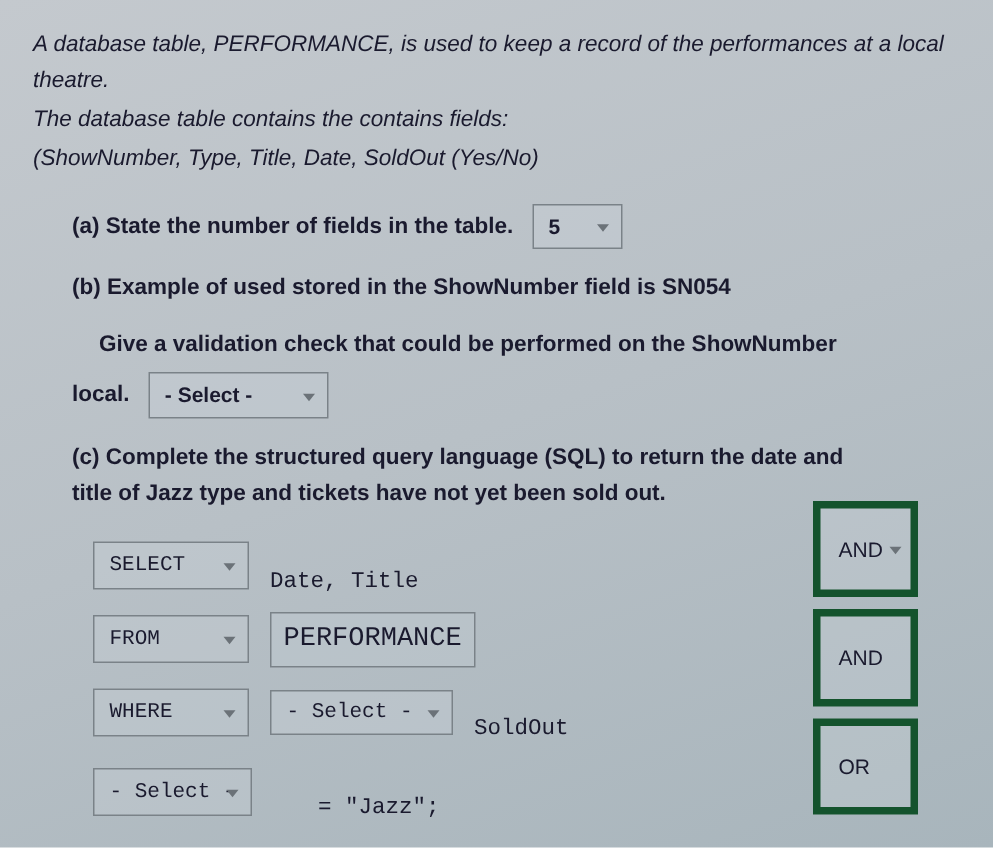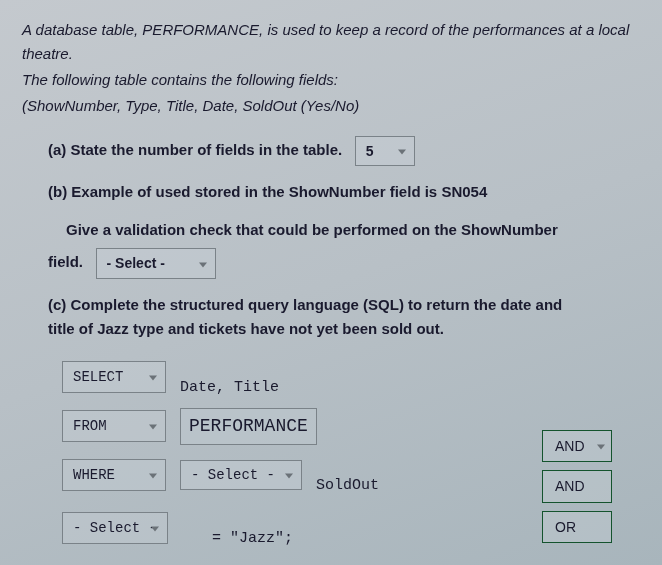--- a/index.html
+++ b/index.html
@@ -62,23 +62,23 @@
   .sql-text { font-size: 15px; margin-top: 21px; }
   .boolop-col {
     position: absolute;
     right: 50px;
     bottom: 22px;
     display: flex;
     flex-direction: column;
     gap: 8px;
   }
   .boolop {
-    border: 1px solid #14532d;
+    border: 5px solid #14532d;
     background: rgba(200,208,214,0.35);
-    padding: 4px 12px;
+    padding: 16px 12px;
     min-width: 70px;
     font-size: 14px;
     position: relative;
   }
   .boolop.with-arrow::after {
     content: "";
     position: absolute;
     right: 6px; top: 50%;
     transform: translateY(-30%);
     border-left: 4px solid transparent;
@@ -91,37 +91,37 @@
     padding: 3px 8px;
     display: inline-block;
     font-size: 18px;
   }
 </style>
 </head>
 <body>
 
 <div class="intro">
   <p>A database table, PERFORMANCE, is used to keep a record of the performances at a local theatre.</p>
-  <p>The following table contains the following fields:</p>
+  <p>The database table contains the contains fields:</p>
   <p>(ShowNumber, Type, Title, Date, SoldOut (Yes/No)</p>
 </div>
 
 <div class="q indent">
   <span class="label-inline">(a) State the number of fields in the table.</span>
   &nbsp;
   <span class="select-box with-arrow">
     <span>5</span>
   </span>
 </div>
 
 <div class="q indent">
   <p>(b) Example of used stored in the ShowNumber field is SN054</p>
   <p style="padding-left:18px;margin-top:14px;">Give a validation check that could be performed on the ShowNumber</p>
   <p style="margin-top:6px;">
-    <span>field.</span>
+    <span>local.</span>
     &nbsp;
     <span class="select-box with-arrow" style="min-width:120px;">
       <span>- Select -</span>
     </span>
   </p>
 </div>
 
 <div class="q indent">
   <p>(c) Complete the structured query language (SQL) to return the date and</p>
   <p>title of Jazz type and tickets have not yet been sold out.</p>

